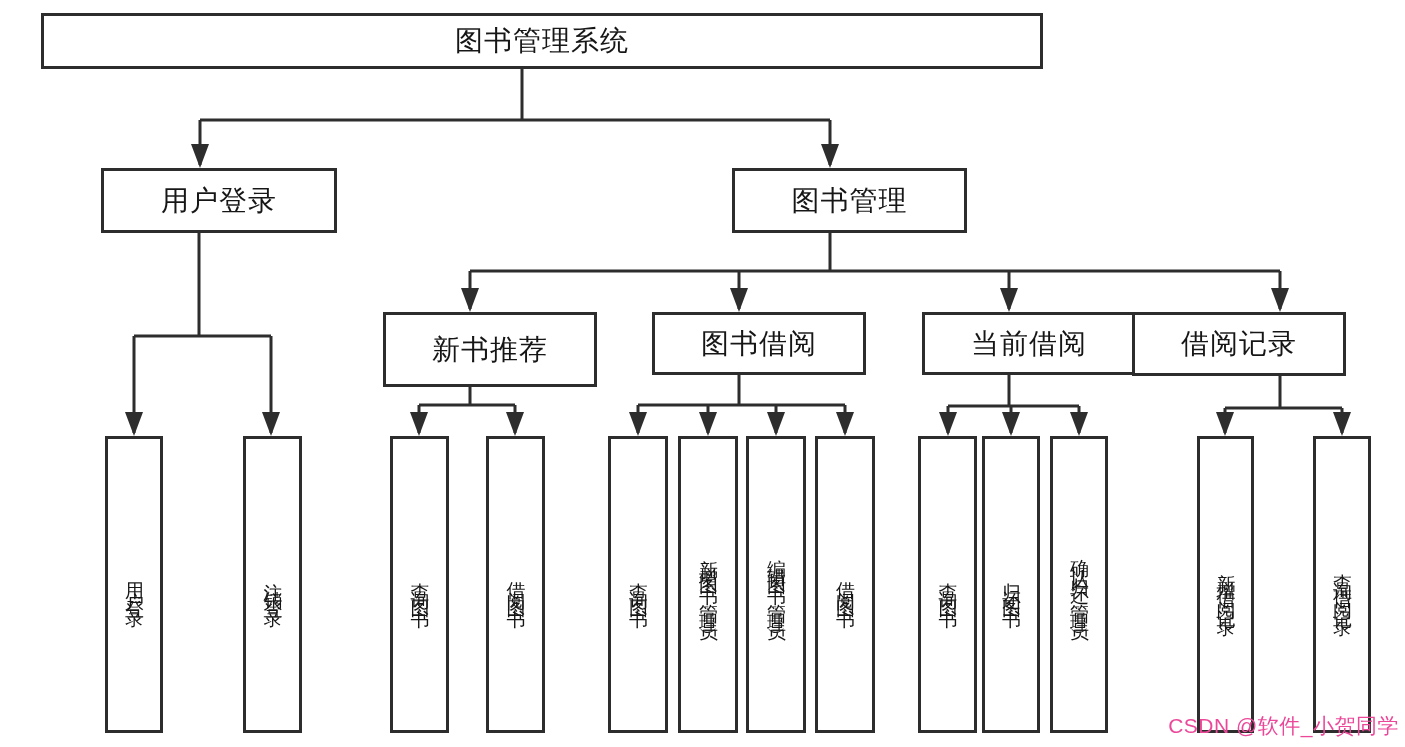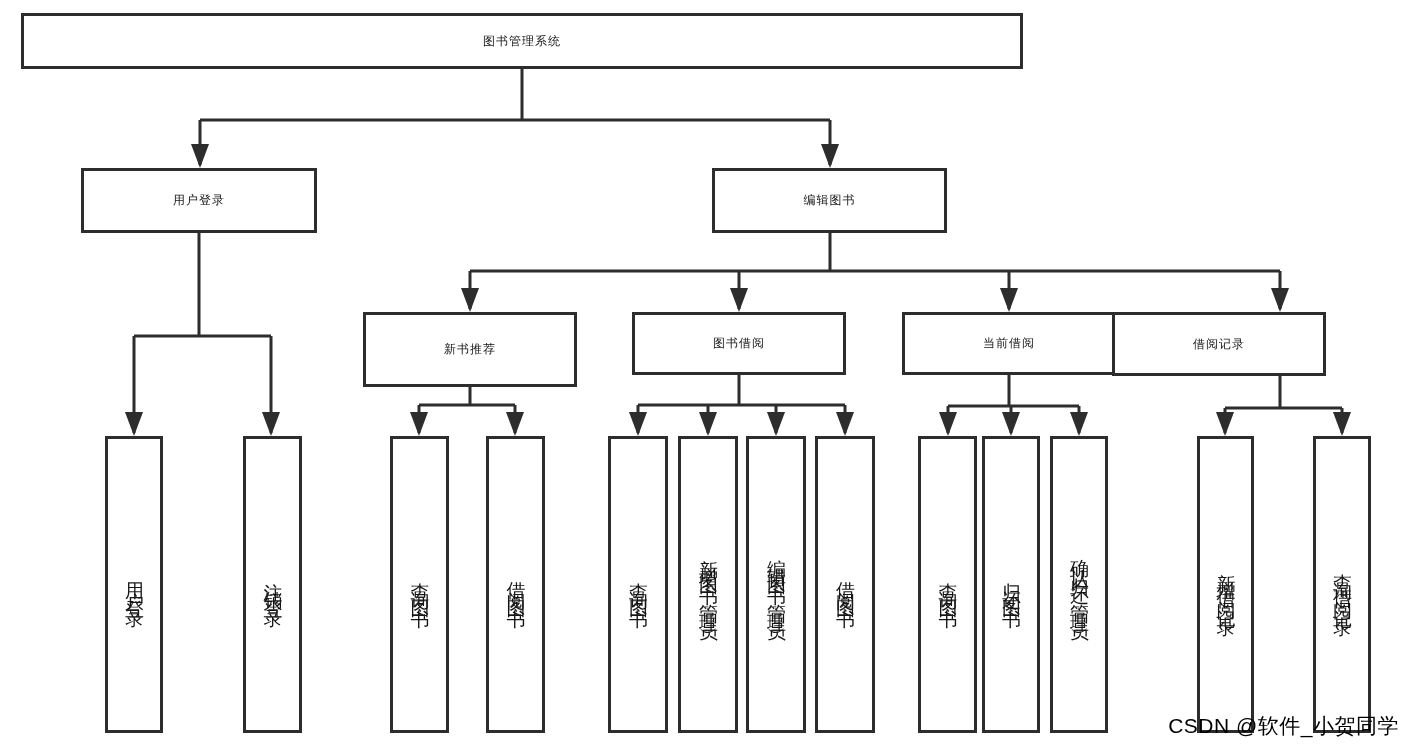--- a/index.html
+++ b/index.html
@@ -16,35 +16,35 @@
     position: absolute;
     box-sizing: border-box;
     background: #ffffff;
     border: 3px solid #2d2d2d;
     display: flex;
     align-items: center;
     justify-content: center;
     color: #161616;
     z-index: 2;
   }
-  .node-h { font-size: 12px; letter-spacing: 1px; }
+  .node-h { font-size: 28px; letter-spacing: 1px; margin-left: 20px; }
   .node-v { font-size: 19px; }
   .node-v .vtxt {
     writing-mode: vertical-rl;
     text-orientation: mixed;
     letter-spacing: 9px;
     line-height: 1.1;
     white-space: nowrap;
   }
   .watermark {
     position: absolute;
     right: 6px;
     bottom: 7px;
     font-size: 21px;
-    color: #000000;
+    color: #ec4899;
     letter-spacing: 0.5px;
     z-index: 5;
     white-space: nowrap;
   }
 </style>
 </head>
 <body>
 
 <div id="canvas">
 
@@ -82,21 +82,21 @@
   </svg>
 
   <div class="node node-h" style="left:21px; top:13px; width:1002px; height:56px">
     <span>图书管理系统</span>
   </div>
 
   <div class="node node-h" style="left:81px; top:168px; width:236px; height:65px">
     <span>用户登录</span>
   </div>
   <div class="node node-h" style="left:712px; top:168px; width:235px; height:65px">
-    <span>编辑图书</span>
+    <span>图书管理</span>
   </div>
 
   <div class="node node-h" style="left:363px; top:312px; width:214px; height:75px">
     <span>新书推荐</span>
   </div>
   <div class="node node-h" style="left:902px; top:312px; width:214px; height:63px">
     <span>当前借阅</span>
   </div>
   <div class="node node-h" style="left:632px; top:312px; width:214px; height:63px">
     <span>图书借阅</span>

